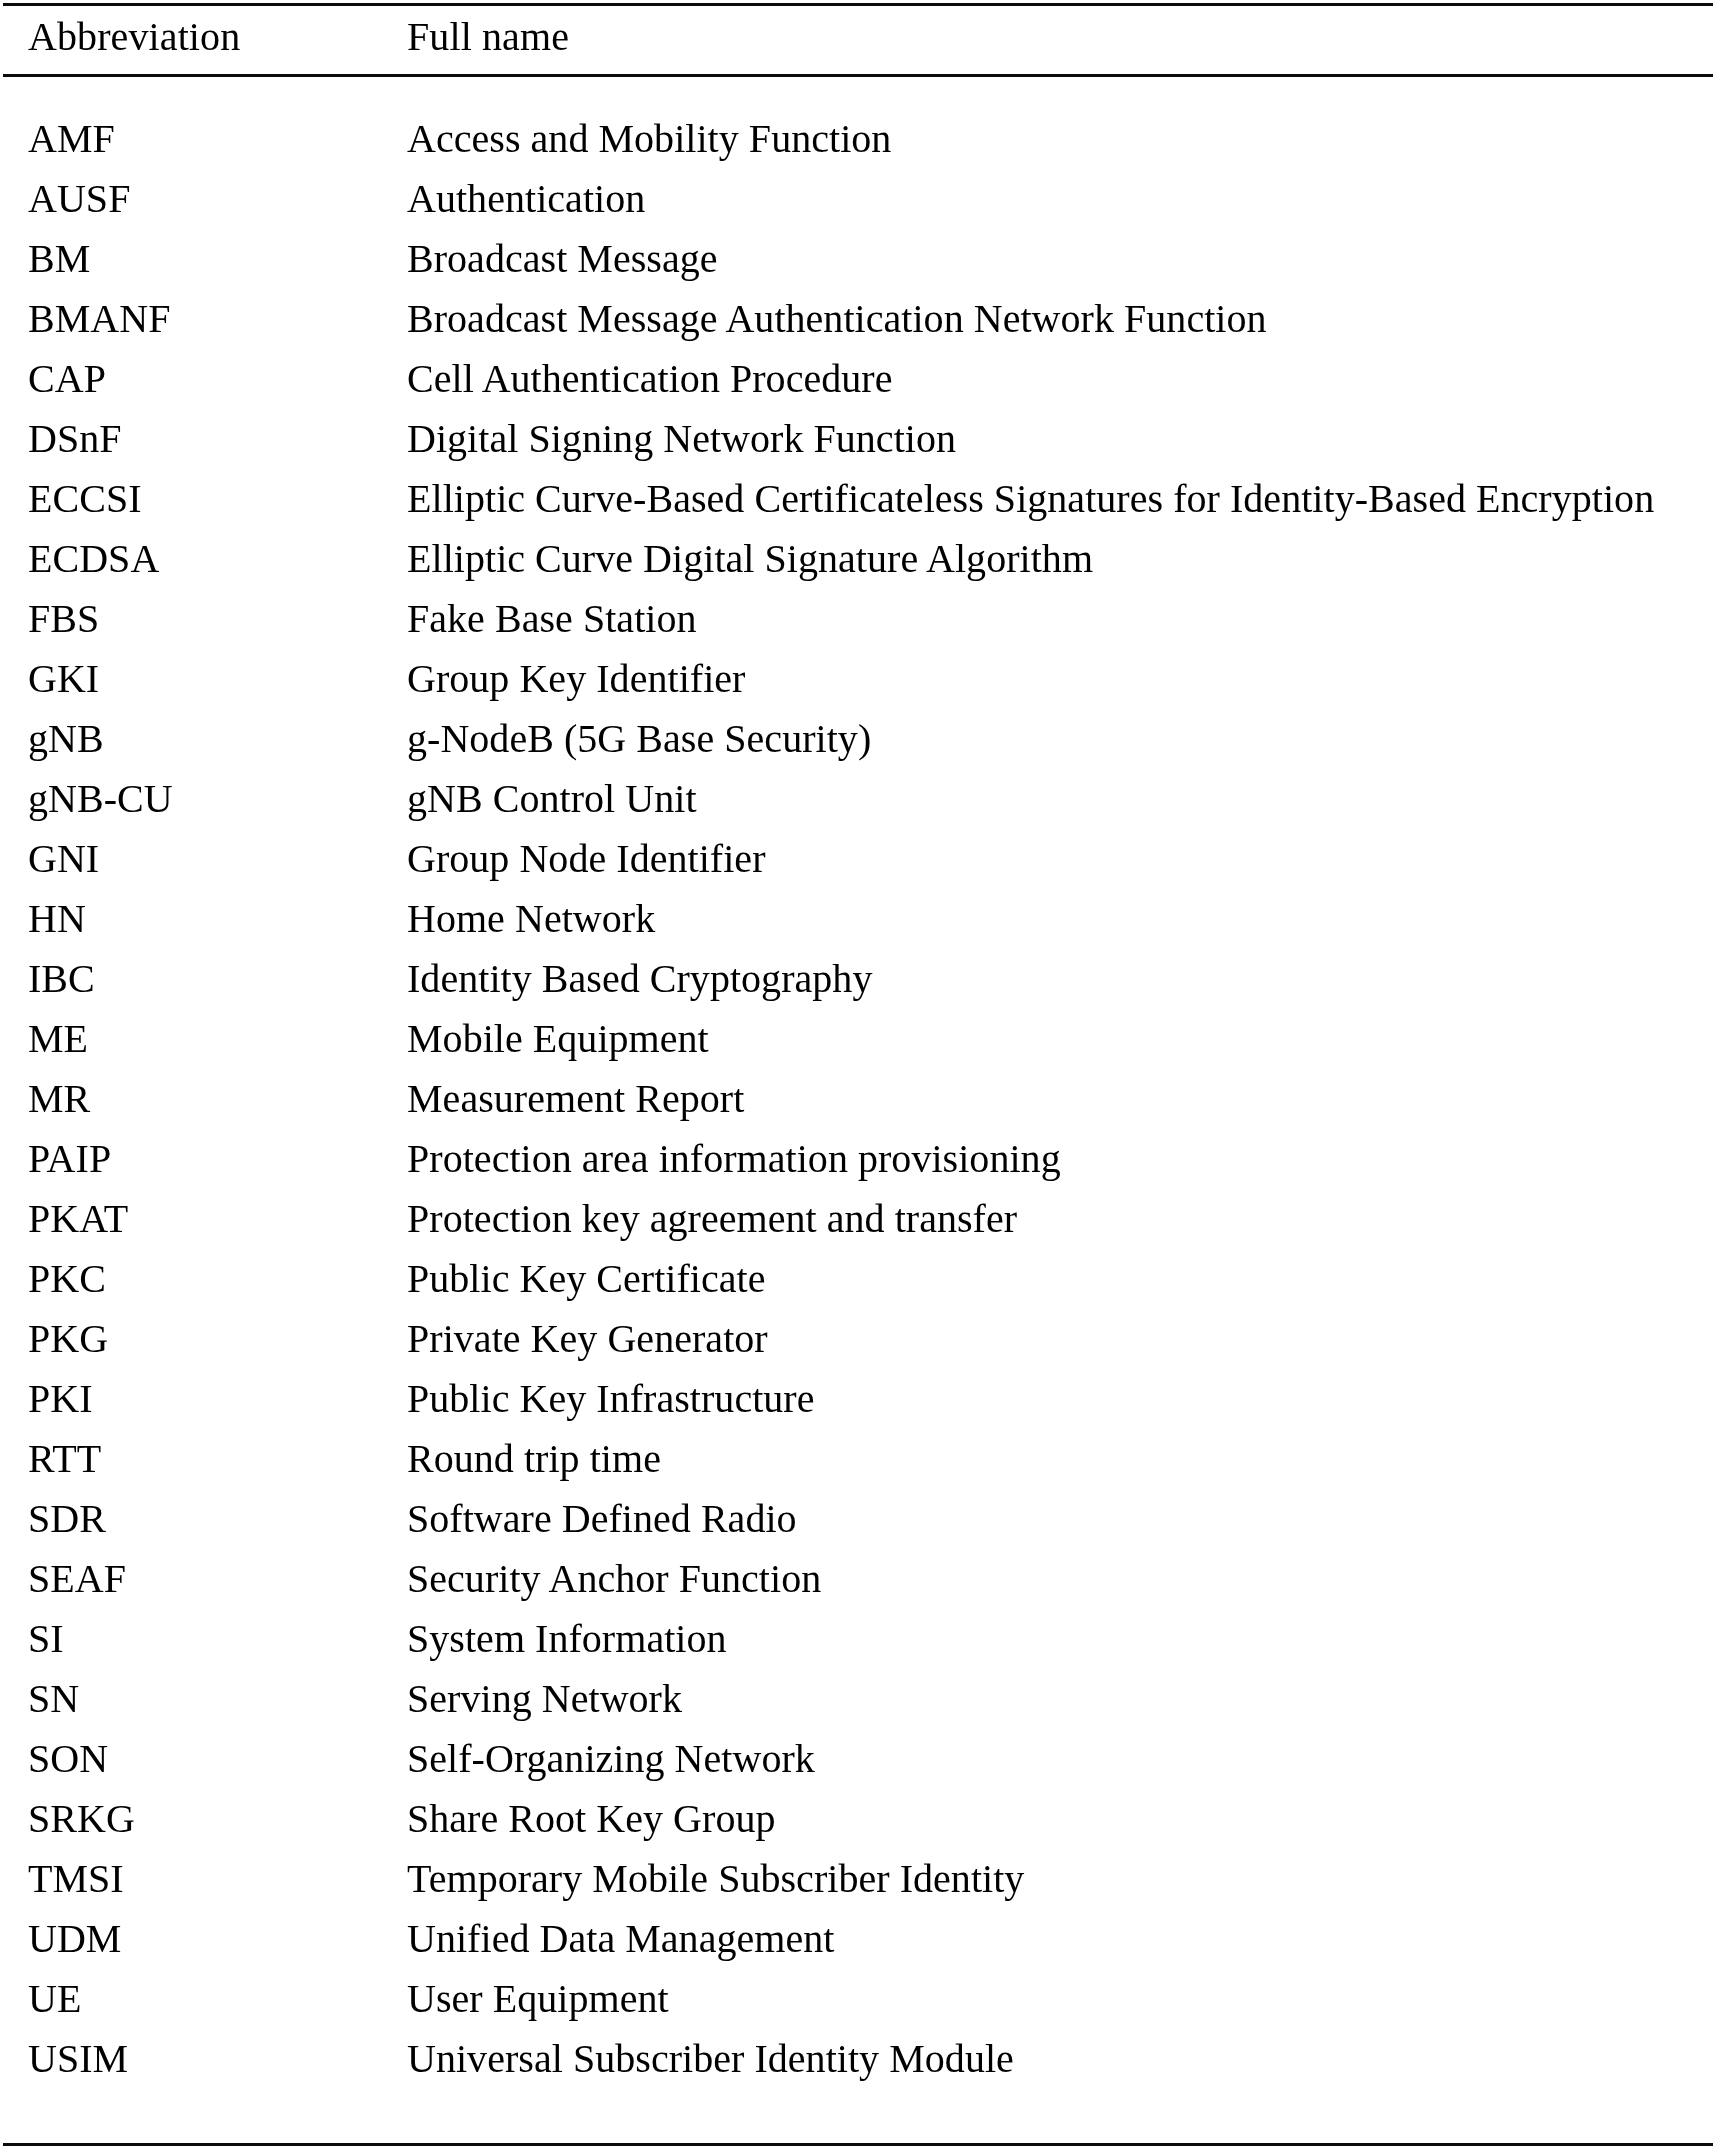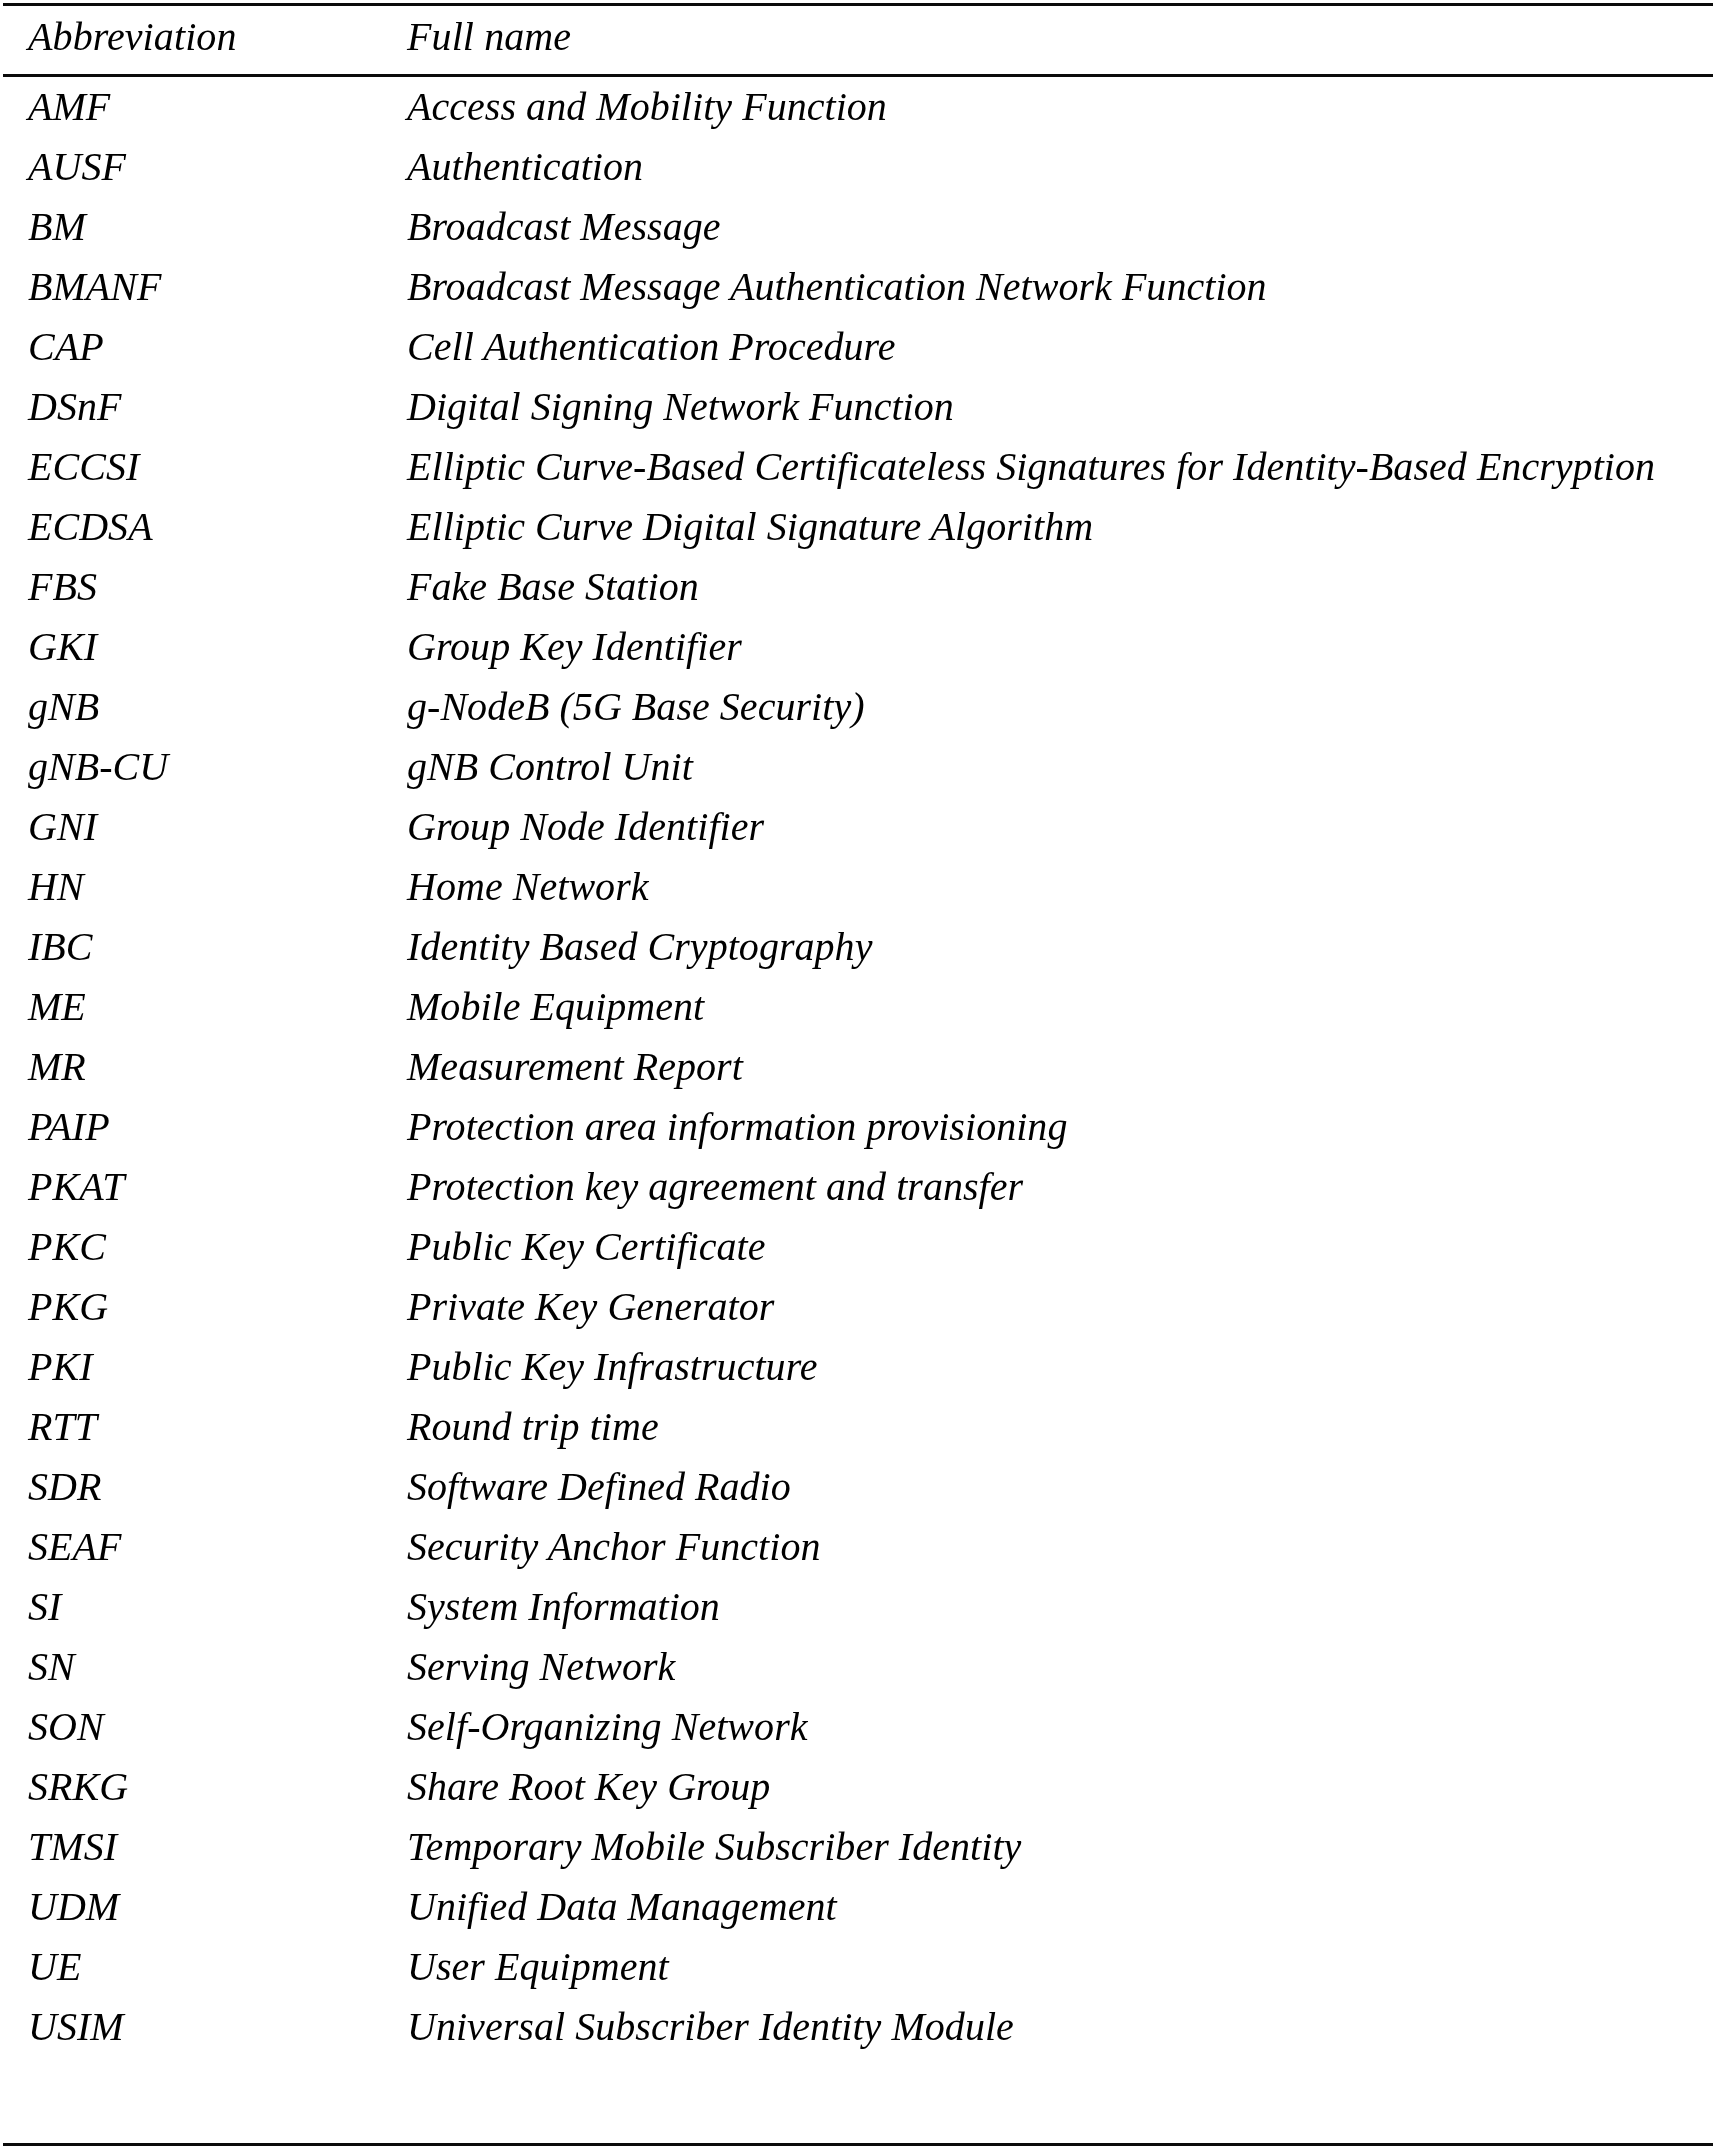--- a/index.html
+++ b/index.html
@@ -15,21 +15,20 @@
     color: #000000;
     -webkit-font-smoothing: antialiased;
     overflow: hidden;
   }
 
   .table-wrap {
     position: relative;
     width: 1468px;
     height: 2149px;
     box-sizing: border-box;
-    font-style: italic;
   }
 
   
   .rule {
     position: absolute;
     left: 2.6px;
     width: 1710px;
     background: #0b0b0b;
   }
   .rule-top    { top: 2.6px;    height: 3.5px; }
@@ -70,21 +69,21 @@
   thead th.h-abbr { padding-left: 28px; }
   thead th.h-full { padding-left: 7px; }
 
   
   tbody tr { height: 60px; }
   tbody td {
     font-size: 40px;
     line-height: 60px;
     letter-spacing: 0.04px;
   }
-  tbody tr:first-child td { padding-top: 3px; }
+  tbody tr:first-child td { padding-top: 35px; }
   tbody td.c-abbr { padding-left: 28px; }
   tbody td.c-full { padding-left: 7px; margin-top: 28px; }
 </style>
 </head>
 <body>
 
 <div class="table-wrap">
 
   <div class="rule rule-top"></div>
   <div class="rule rule-header"></div>

